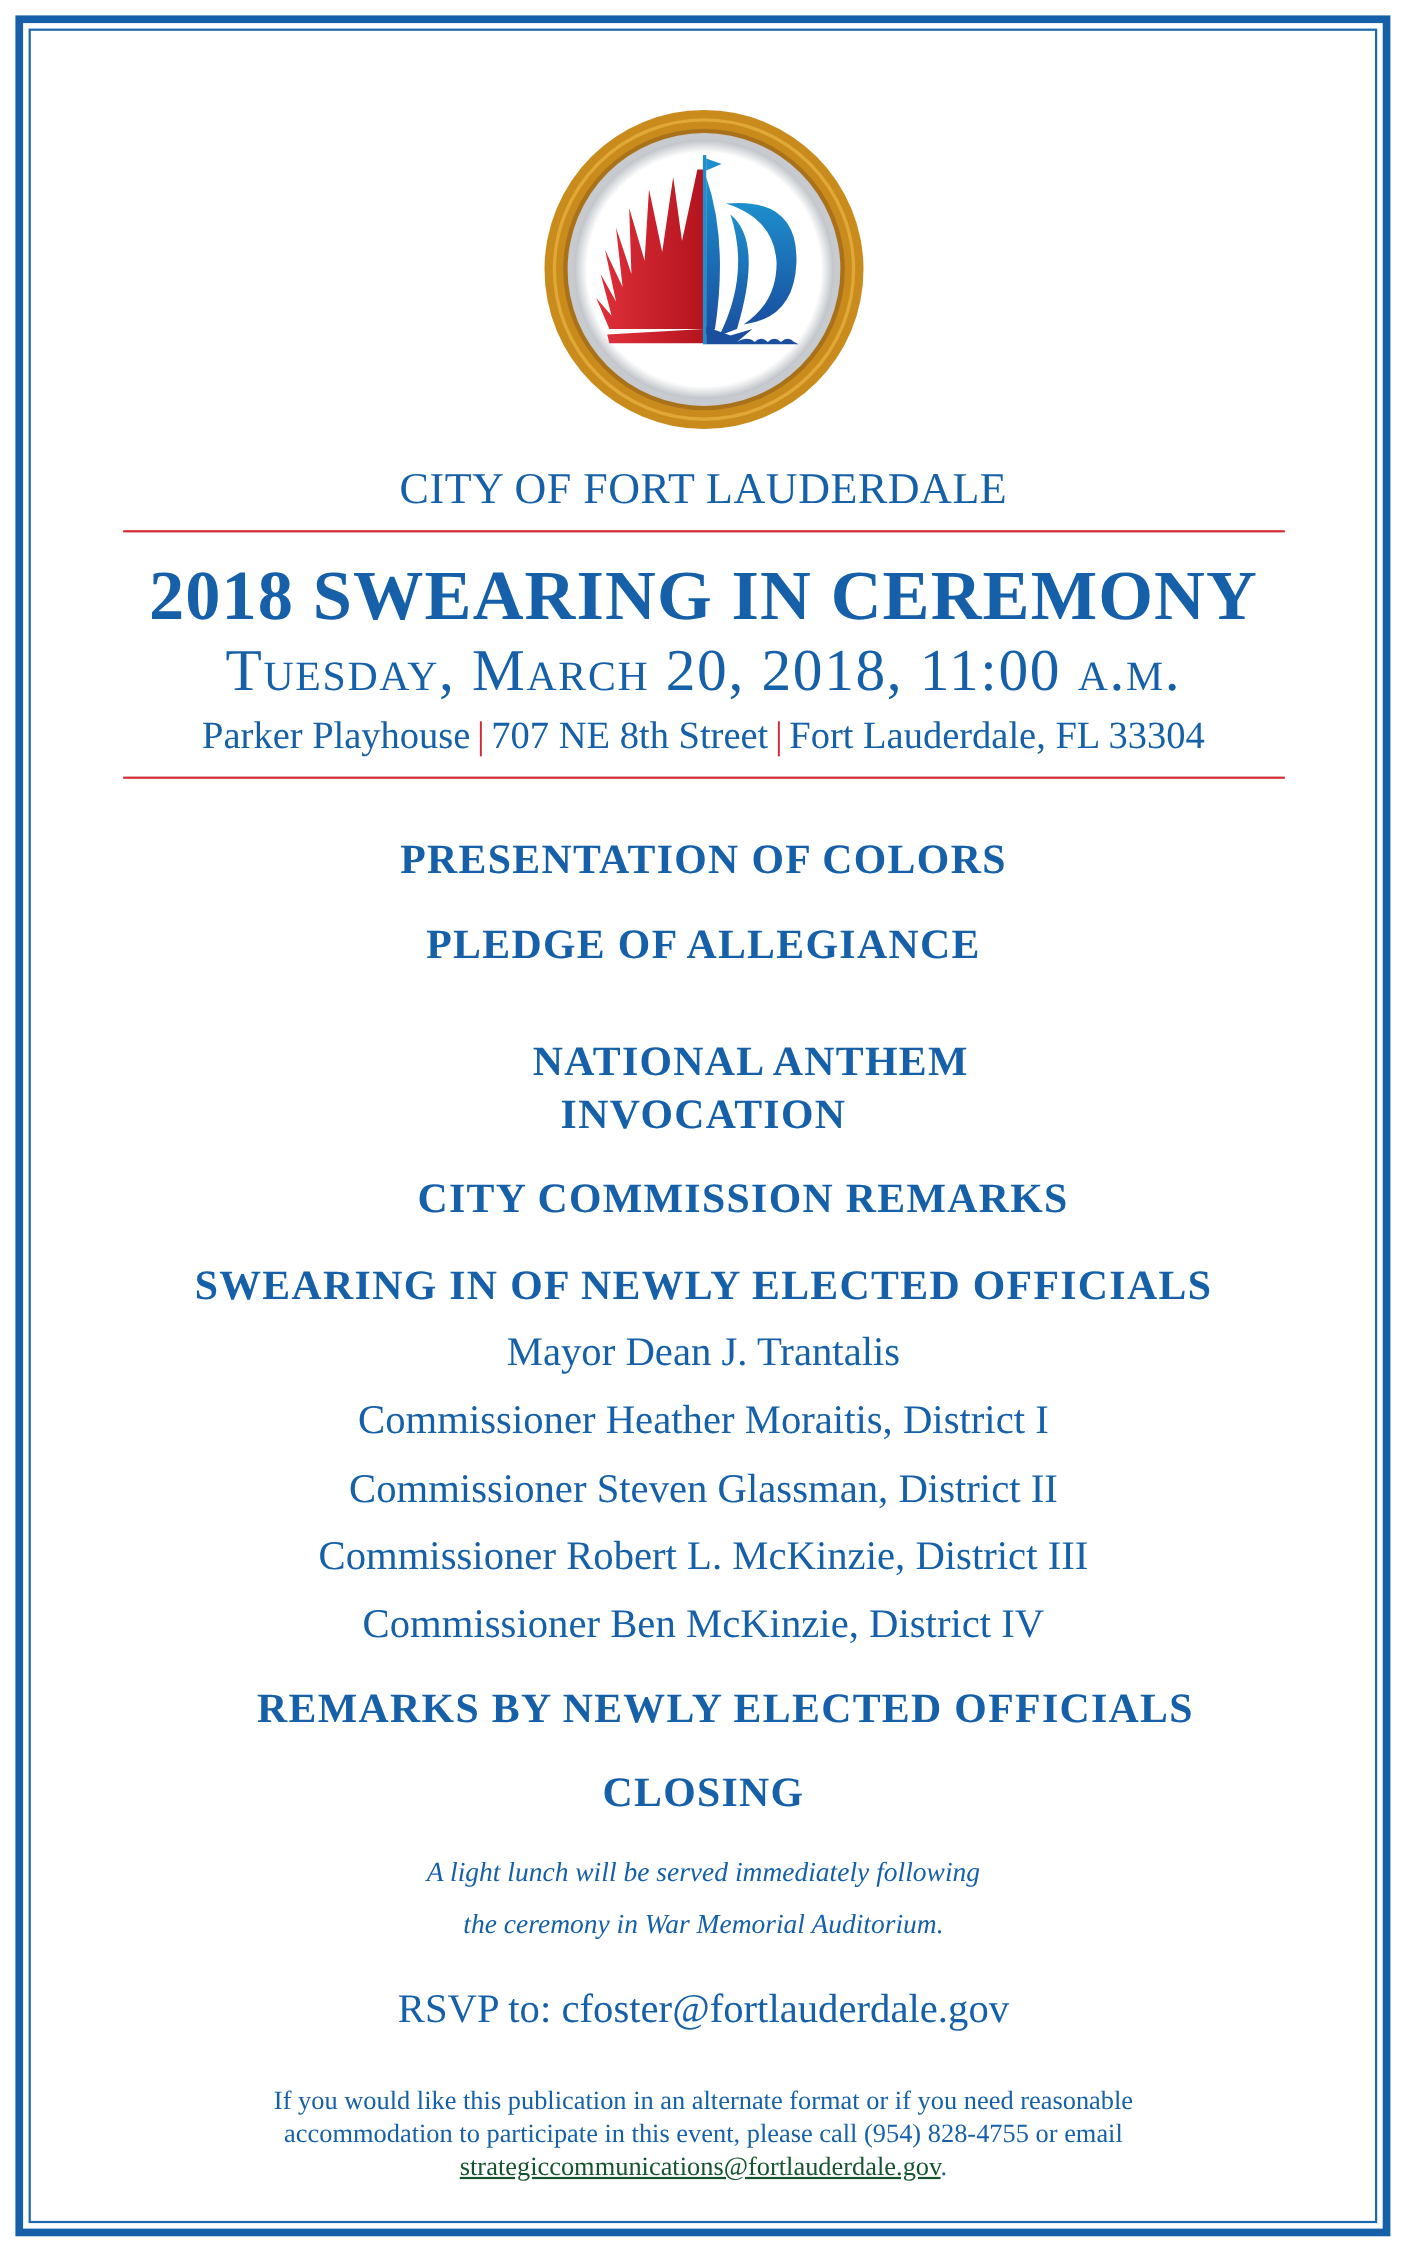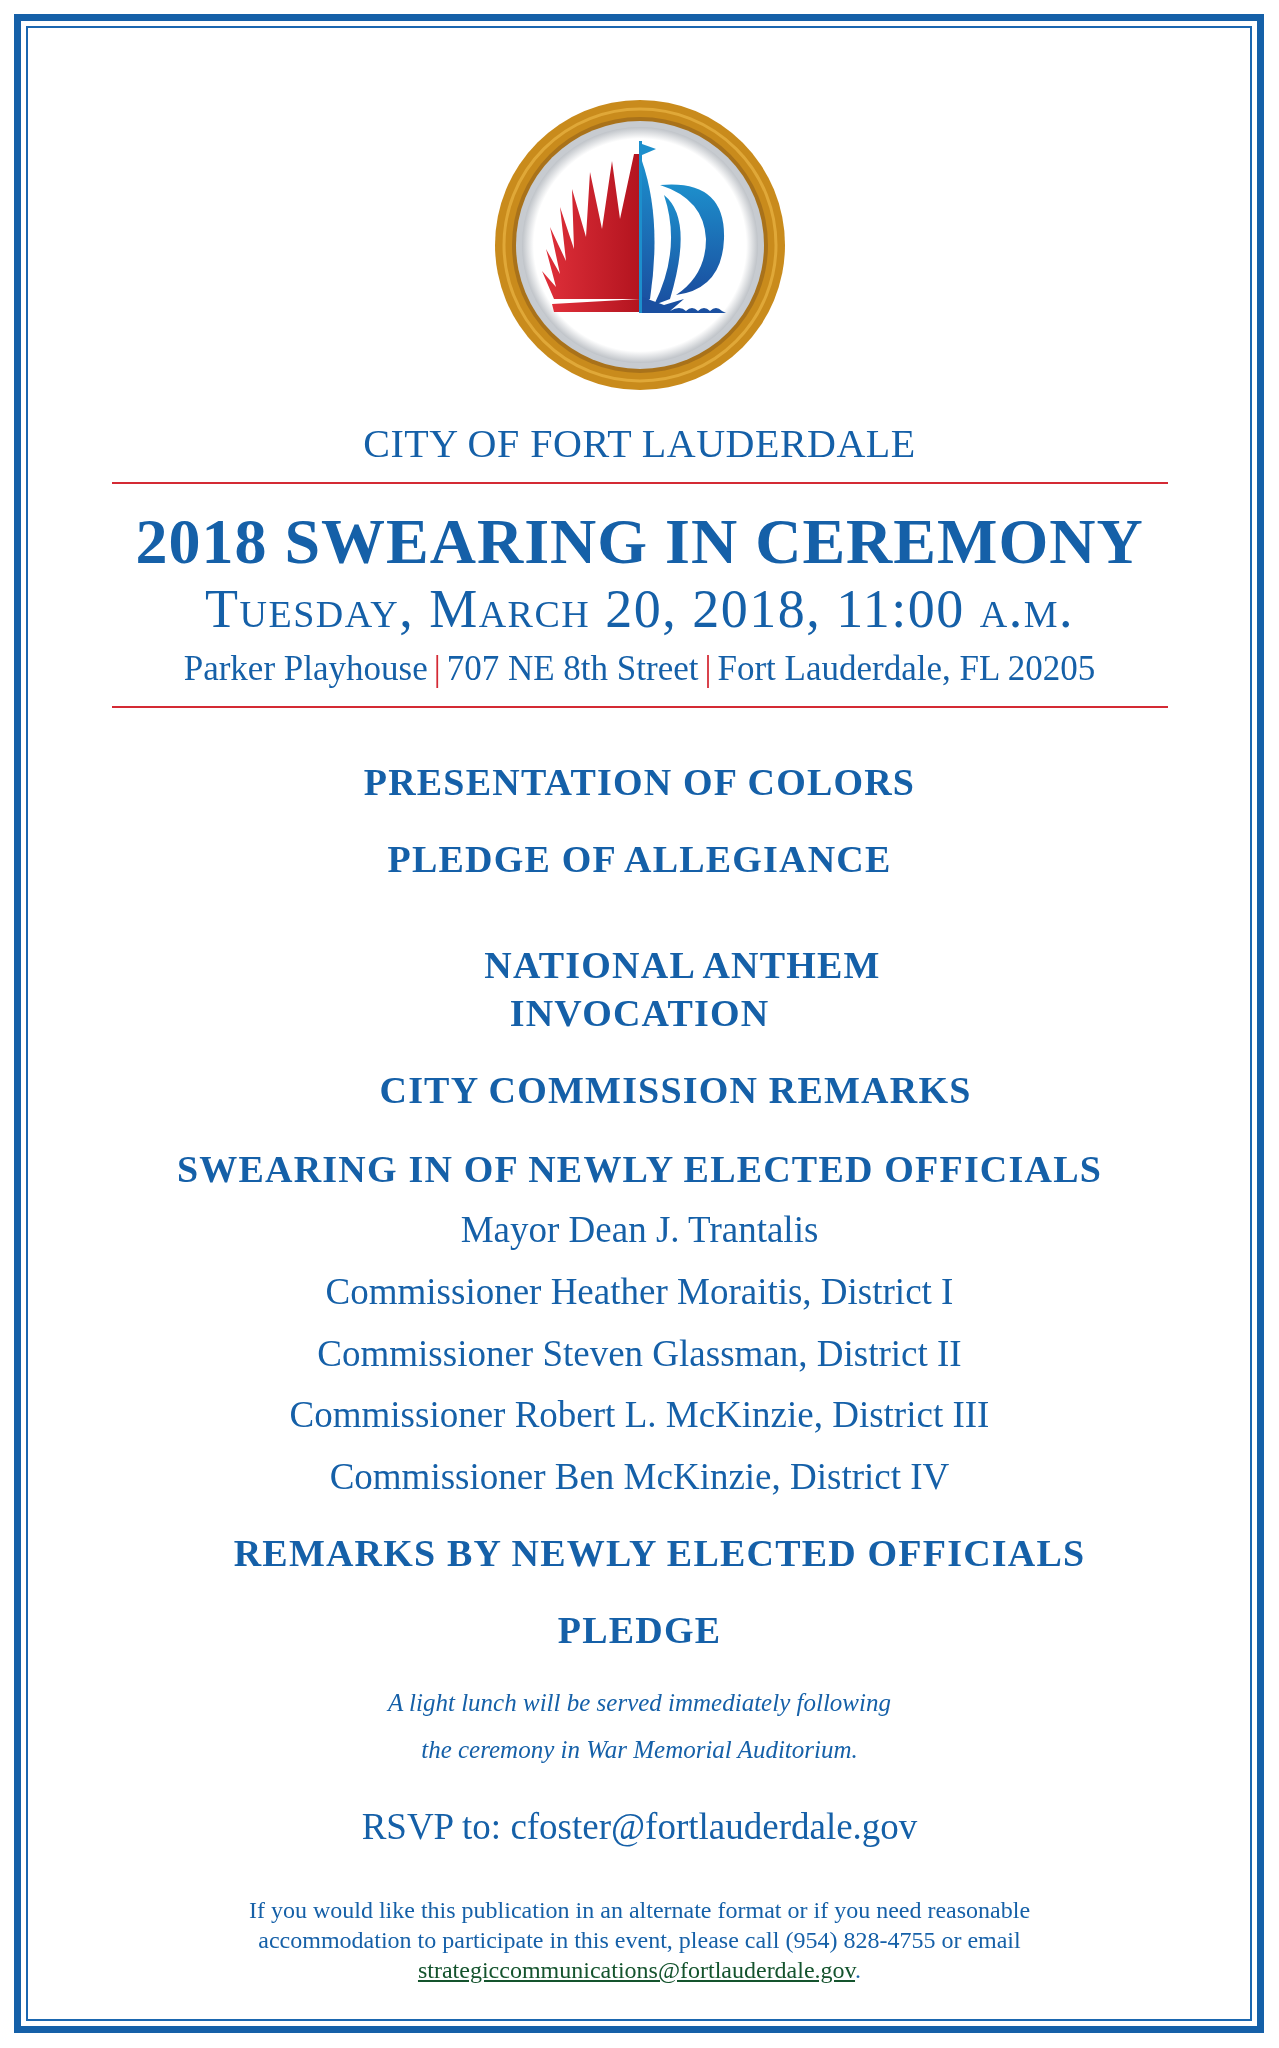--- a/index.html
+++ b/index.html
@@ -70,39 +70,39 @@
   </svg>
 </div>
 
 <div class="line city" style="top:424px;">CITY OF FORT LAUDERDALE</div>
 <div class="rule" style="top:482px;"></div>
 
 <div class="line headline" style="top:510px;">2018 SWEARING IN CEREMONY</div>
 <div class="line dateline" style="top:582px;">Tuesday, March 20, 2018, 11:00 a.m.</div>
 
 <div class="line address" style="top:651px;">
-  <span>Parker Playhouse</span><span class="sep">|</span><span>707 NE 8th Street</span><span class="sep">|</span><span>Fort Lauderdale, FL 20205</span>
+  <span>Parker Playhouse</span><span class="sep">|</span><span>707 NE 8th Street</span><span class="sep">|</span><span>Fort Lauderdale, FL 33304</span>
 </div>
 <div class="rule" style="top:706px;"></div>
 
 <div class="line prog" style="top:763px;">PRESENTATION OF COLORS</div>
 <div class="line prog" style="top:840px;">PLEDGE OF ALLEGIANCE</div>
 <div class="line prog" style="top:946px;margin-left:43px;">NATIONAL ANTHEM</div>
 <div class="line prog" style="top:994px;">INVOCATION</div>
 <div class="line prog" style="top:1071px;padding-left:36px;">CITY COMMISSION REMARKS</div>
 <div class="line prog" style="top:1150px;">SWEARING IN OF NEWLY ELECTED OFFICIALS</div>
 
 <div class="line official" style="top:1211px;">Mayor Dean J. Trantalis</div>
 <div class="line official" style="top:1273px;">Commissioner Heather Moraitis, District I</div>
 <div class="line official" style="top:1335px;">Commissioner Steven Glassman, District II</div>
 <div class="line official" style="top:1396px;">Commissioner Robert L. McKinzie, District III</div>
 <div class="line official" style="top:1458px;">Commissioner Ben McKinzie, District IV</div>
 
 <div class="line prog" style="top:1534px;margin-left:20px;">REMARKS BY NEWLY ELECTED OFFICIALS</div>
-<div class="line prog" style="top:1611px;">PLEDGE</div>
+<div class="line prog" style="top:1611px;">CLOSING</div>
 
 <div class="line note" style="top:1690px;">A light lunch will be served immediately following</div>
 <div class="line note" style="top:1737px;">the ceremony in War Memorial Auditorium.</div>
 
 <div class="line rsvp" style="top:1808px;">
   <span>RSVP to:</span>
   <span>cfoster@fortlauderdale.gov</span>
 </div>
 
 <div class="line footer" style="top:1898px;">If you would like this publication in an alternate format or if you need reasonable</div>

